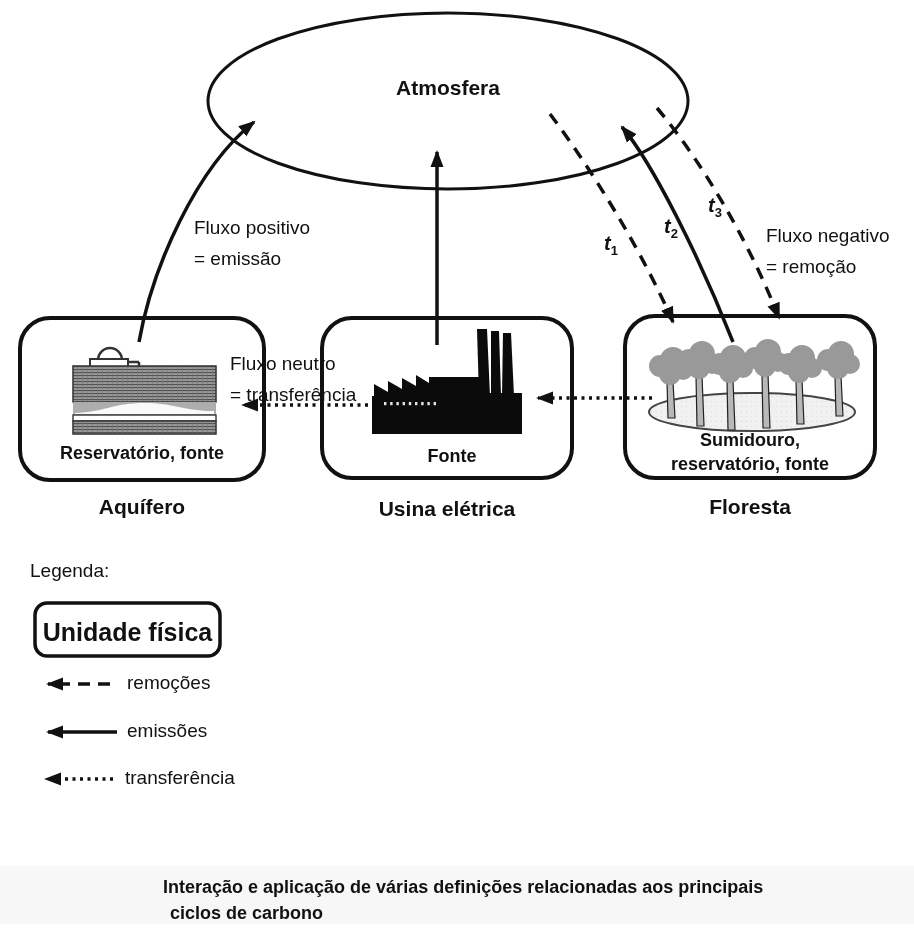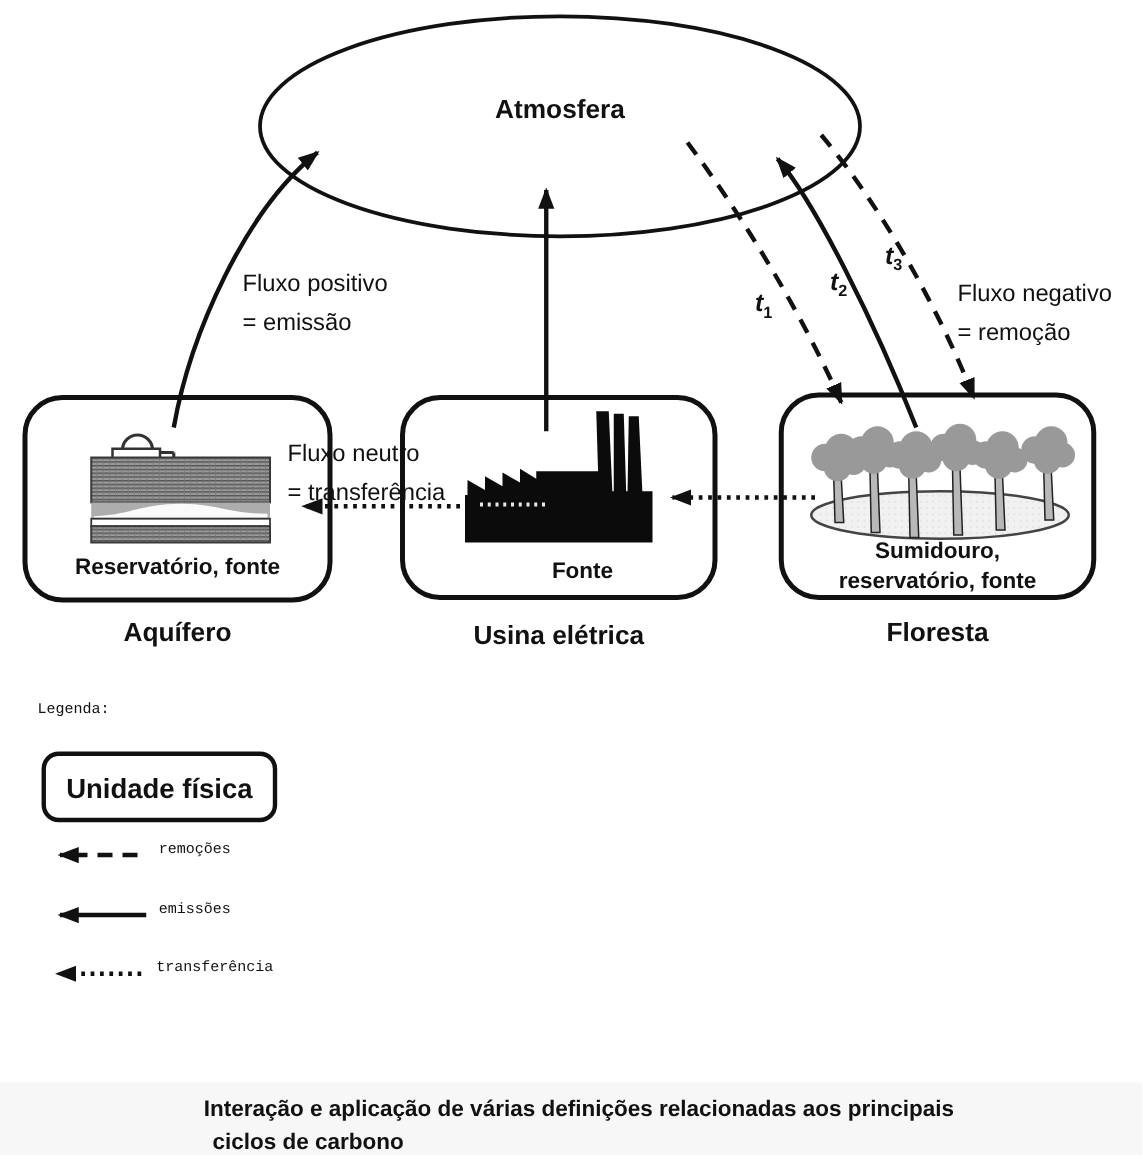--- a/index.html
+++ b/index.html
@@ -8,22 +8,22 @@
     font-family:"Liberation Sans","DejaVu Sans",sans-serif;color:#111111;padding-left:20px;
   }
   .stage svg.canvas{position:absolute;left:0;top:0;z-index:1;}
   .txt{position:absolute;z-index:2;white-space:nowrap;color:#111;}
   .flux{font-size:19px;line-height:31px;}
   .atmo{font-size:21px;font-weight:bold;text-align:center;}
   .role{font-size:18px;font-weight:bold;text-align:center;line-height:24px;}
   .uname{font-size:21px;font-weight:bold;text-align:center;}
   .tlabel{font-size:20px;font-weight:bold;font-style:italic;}
   .tlabel sub, .tnote sub{font-size:0.65em;font-style:normal;font-weight:bold;}
-  .leg{font-size:12px;font-family:Liberation Mono, monospace;}
-  .legbold{font-size:22px;font-weight:bold;text-align:center;}
+  .leg{font-size:19px;}
+  .legbold{font-size:25px;font-weight:bold;text-align:center;}
   .tnote{font-size:19px;}
   .tnote .ti{font-weight:bold;font-style:italic;font-size:20px;}
   .tnote .sep{margin-right:7px;}
   .tnote .suffix{margin-left:10px;}
   .caption-bg{position:absolute;left:0;top:866px;width:914px;height:58px;background:#f7f7f7;z-index:1;}
   .caption{font-size:18px;font-weight:bold;line-height:26px;white-space:normal;width:740px;}
   .caption .l2{padding-left:7px;}
 </style>
 </head>
 <body>
@@ -165,21 +165,21 @@
     <div>= remoção</div>
   </div>
 
   <div class="txt tlabel" style="left:604px;top:232px;"><span>t</span><sub>1</sub></div>
   <div class="txt tlabel" style="left:664px;top:215px;"><span>t</span><sub>2</sub></div>
   <div class="txt tlabel" style="left:708px;top:194px;"><span>t</span><sub>3</sub></div>
 
   <div class="txt role" style="left:20px;top:441px;width:244px;">Reservatório, fonte</div>
   <div class="txt uname" style="left:20px;top:495px;width:244px;">Aquífero</div>
 
-  <div class="txt role" style="left:322px;top:444px;width:288px;">Fonte</div>
+  <div class="txt role" style="left:308px;top:444px;width:288px;">Fonte</div>
   <div class="txt uname" style="left:322px;top:497px;width:250px;">Usina elétrica</div>
 
   <div class="txt role" style="left:625px;top:428px;width:250px;">
     <div>Sumidouro,</div>
     <div>reservatório, fonte</div>
   </div>
   <div class="txt uname" style="left:625px;top:495px;width:250px;">Floresta</div>
 
   <div class="txt leg" style="left:30px;top:560px;">Legenda:</div>
   <div class="txt legbold" style="left:35px;top:618px;width:185px;">Unidade física</div>

